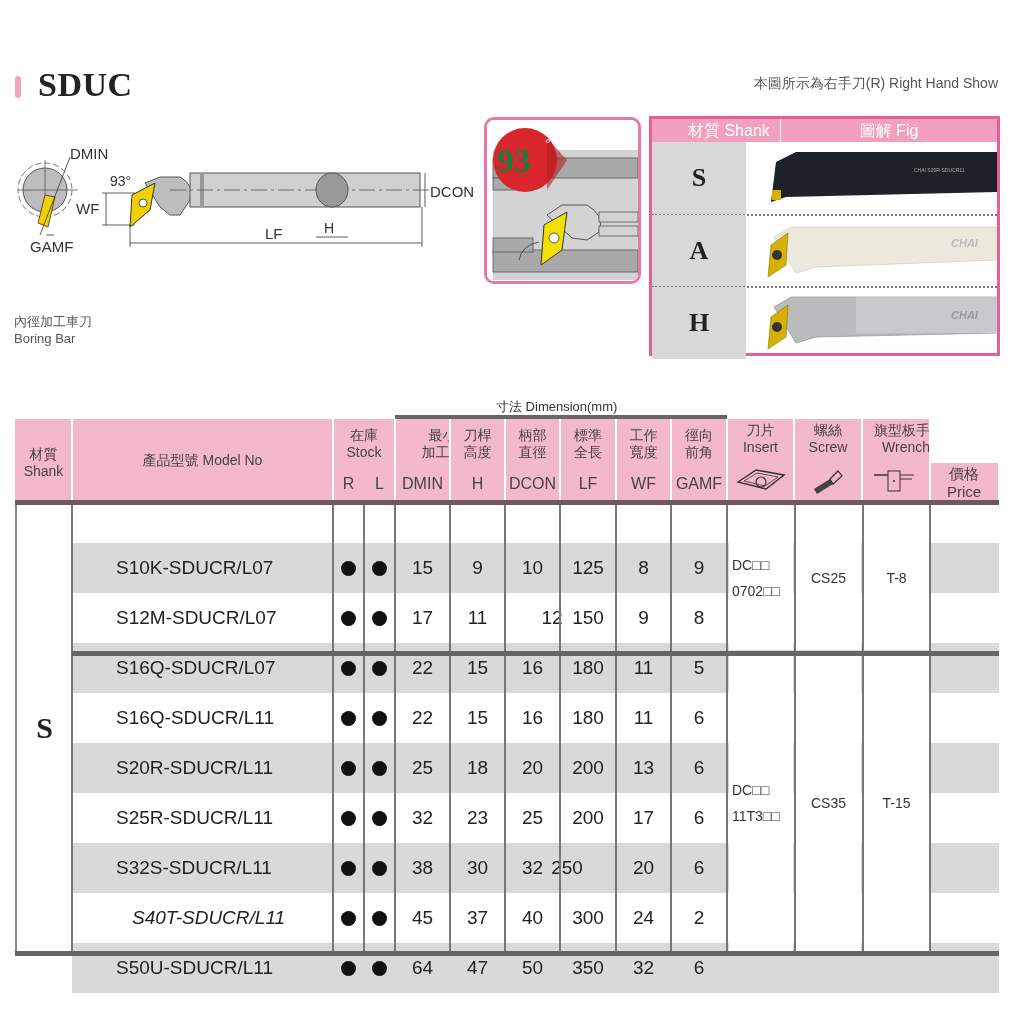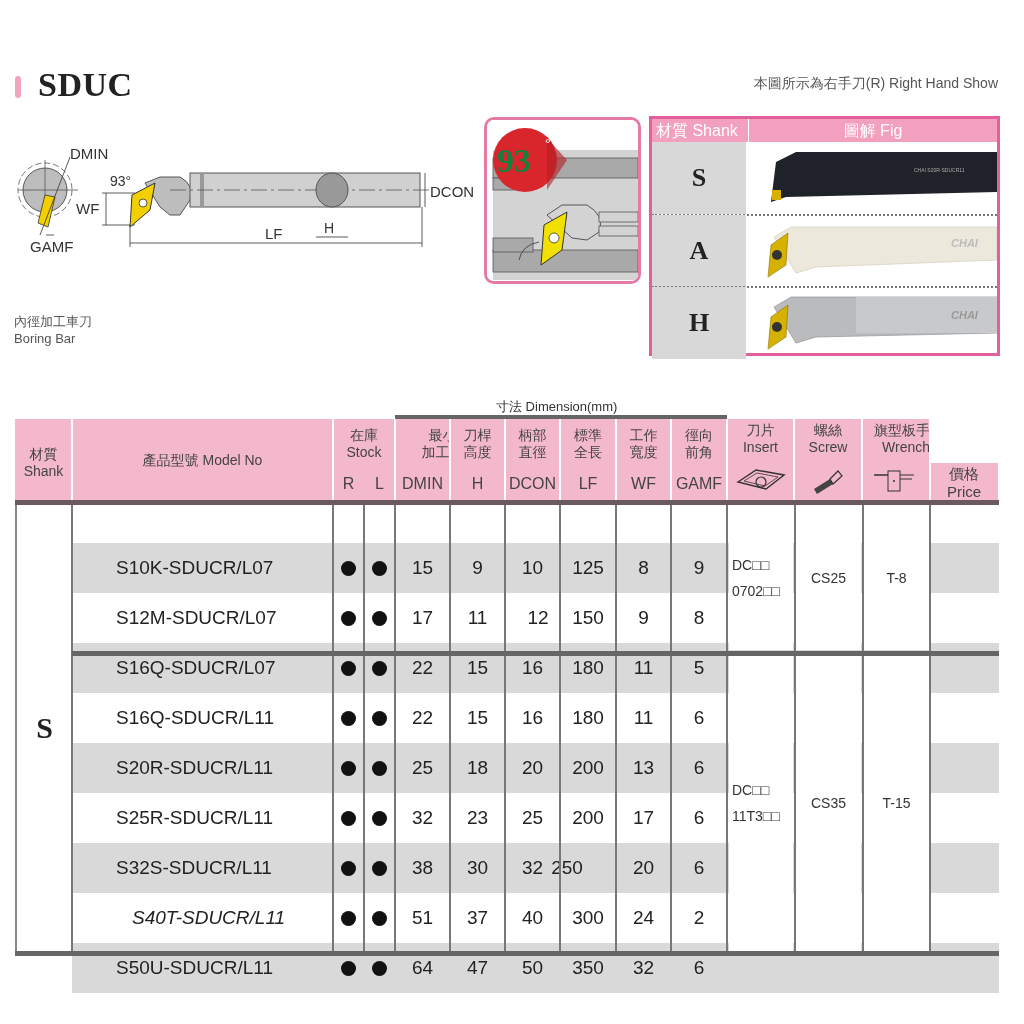--- a/index.html
+++ b/index.html
@@ -16,21 +16,21 @@
   
   .drawing { left: 10px; top: 135px; width: 470px; height: 130px; }
   .caption-zh { left: 14px; top: 313px; font-size: 13px; color: #555; }
   .caption-en { left: 14px; top: 331px; font-size: 13px; color: #555; }
 
   
   .deg-box { left: 484px; top: 117px; width: 157px; height: 167px; border: 3px solid #e57aa6; border-radius: 10px; background: #fff; overflow: hidden; }
 
   
   .fig-box { left: 649px; top: 116px; width: 351px; height: 240px; border: 3px solid #e5609a; background: #fff; }
-  .fig-head { position: absolute; left: 0; top: 0; width: 100%; height: 23px; background: #f2a0be; display: flex; color: #fff; font-size: 16px; }
+  .fig-head { position: absolute; left: 0; top: 0; width: 100%; height: 23px; background: #f2a0be; display: flex; color: #fff; font-size: 16px; padding-left: 32px; }
   .fig-head .c1 { width: 97px; border-right: 1px solid #fff; padding-left: 4px; line-height: 23px; white-space: nowrap; }
   .fig-head .c2 { flex: 1; text-align: center; line-height: 23px; }
   .fig-row { position: absolute; left: 0; width: 100%; height: 72px; display: flex; }
   .fig-row .lbl { width: 97px; background: #d8d8d8; display: flex; align-items: center; justify-content: center; font-family: "Liberation Serif", "DejaVu Serif", serif; font-weight: bold; font-size: 26px; color: #222; }
   .fig-row .img { flex: 1; position: relative; }
   .fig-sep { position: absolute; left: 0; width: 100%; border-top: 2px dotted #777; }
 
   
   .dim-label { left: 496px; top: 398px; font-size: 13px; color: #333; }
   .dim-line { left: 395px; top: 415px; width: 332px; height: 4px; background: #666; }
@@ -283,21 +283,21 @@
 <div class="row white" style="top:555px;">
   <div class="cell model" style="left:0;width:261px;">S12M-SDUCR/L07</div>
   <div class="cell" style="left:261px;width:31px;">
       <div class="dot"></div>
     </div>
   <div class="cell" style="left:292px;width:31px;">
       <div class="dot"></div>
     </div>
   <div class="cell" style="left:323px;width:55px;">17</div>
   <div class="cell" style="left:378px;width:55px;">11</div>
-  <div class="cell" style="left:433px;width:66px;border-radius:10px;">12</div>
+  <div class="cell" style="left:447px;width:66px;border-radius:10px;">12</div>
   <div class="cell" style="left:488px;width:56px;">150</div>
   <div class="cell" style="left:544px;width:55px;">9</div>
   <div class="cell" style="left:599px;width:56px;">8</div>
 </div>
 <div class="row gray" style="top:605px;">
   <div class="cell model" style="left:0;width:261px;">S16Q-SDUCR/L07</div>
   <div class="cell" style="left:261px;width:31px;">
       <div class="dot"></div>
     </div>
   <div class="cell" style="left:292px;width:31px;">
@@ -371,21 +371,21 @@
   <div class="cell" style="left:599px;width:56px;">6</div>
 </div>
 <div class="row white" style="top:855px;">
   <div class="cell model" style="left:16px;width:236px;font-style:italic;">S40T-SDUCR/L11</div>
   <div class="cell" style="left:261px;width:31px;">
       <div class="dot"></div>
     </div>
   <div class="cell" style="left:292px;width:31px;">
       <div class="dot"></div>
     </div>
-  <div class="cell" style="left:323px;width:55px;">51</div>
+  <div class="cell" style="left:323px;width:55px;">45</div>
   <div class="cell" style="left:378px;width:55px;">37</div>
   <div class="cell" style="left:433px;width:55px;">40</div>
   <div class="cell" style="left:488px;width:56px;">300</div>
   <div class="cell" style="left:544px;width:55px;">24</div>
   <div class="cell" style="left:599px;width:56px;">2</div>
 </div>
 <div class="row gray" style="top:905px;">
   <div class="cell model" style="left:0;width:261px;">S50U-SDUCR/L11</div>
   <div class="cell" style="left:261px;width:31px;">
       <div class="dot"></div>

